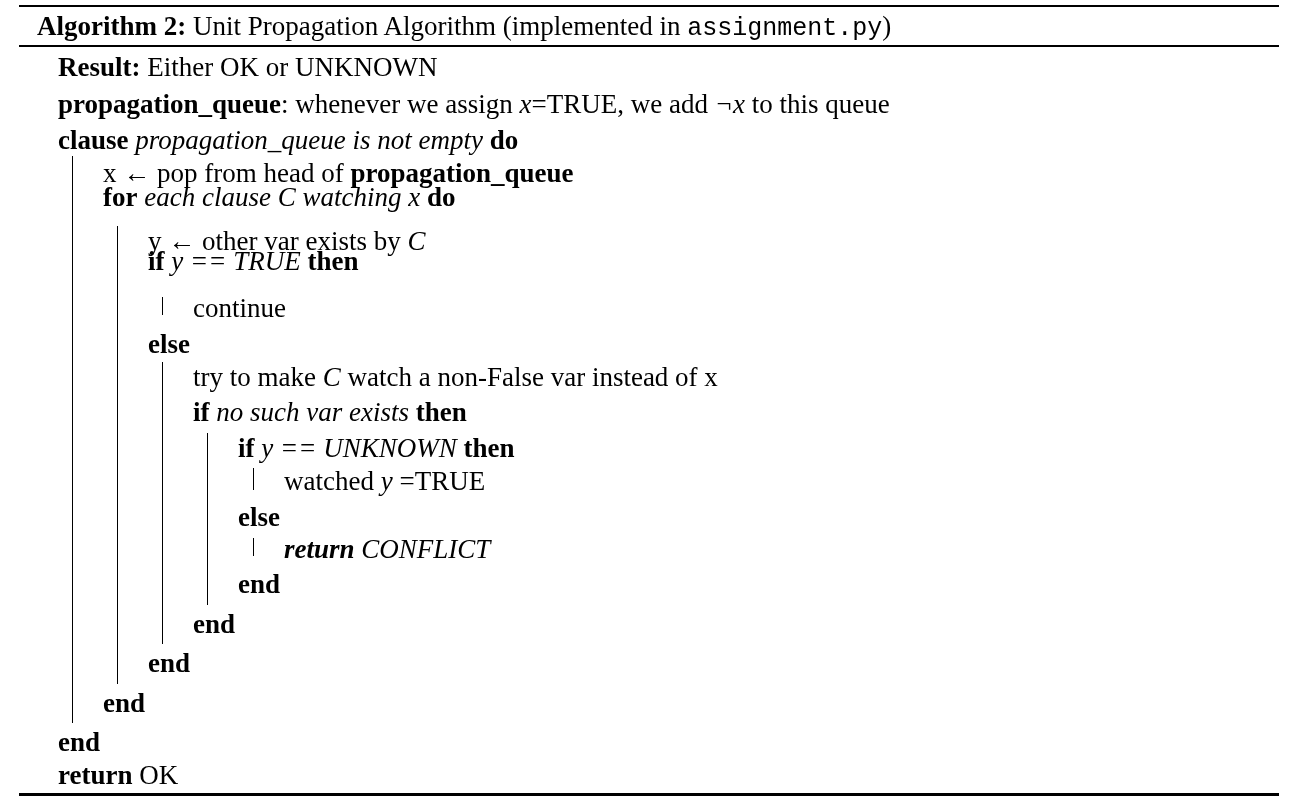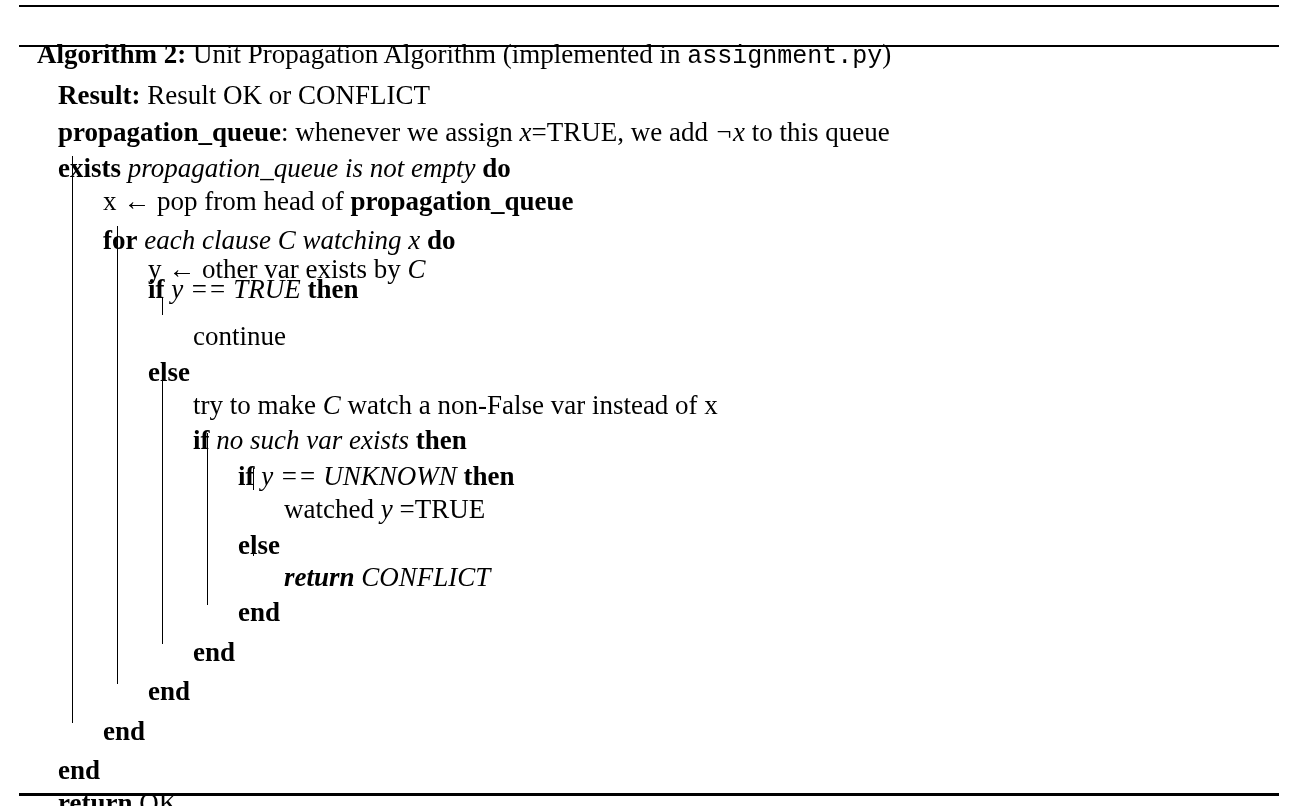--- a/index.html
+++ b/index.html
@@ -1,56 +1,56 @@
 <!DOCTYPE html>
 <html><head>
 <meta charset="utf-8">
 <style>
   html, body { margin: 0; padding: 0; background: #ffffff; }
   body { width: 1295px; height: 806px; position: relative; overflow: hidden;
          font-family: "Liberation Serif", "DejaVu Serif", serif; color: #000; }
   .rule { position: absolute; left: 19px; width: 1260px; background: #000; }
-  .line { position: absolute; font-size: 27px; white-space: nowrap; line-height: 30px; margin-top: 28px; }
+  .line { position: absolute; font-size: 27px; white-space: nowrap; line-height: 30px; }
   .b { font-weight: bold; }
   .i { font-style: italic; }
   .tt { font-family: "Liberation Mono", "DejaVu Sans Mono", monospace; font-size: 25px; }
   .bar { position: absolute; width: 1px; background: #000; }
 </style>
 </head>
 <body>
 
 <div class="rule" style="top:5px;height:2px;"></div>
 <div class="rule" style="top:45px;height:2px;"></div>
 <div class="rule" style="top:793px;height:3px;"></div>
 
 <div class="line" style="left:37px;top:11px;">
   <span class="b">Algorithm 2:</span>
   <span>Unit Propagation Algorithm (implemented in </span><span class="tt">assignment.py</span><span>)</span>
 </div>
 
 <div class="line" style="left:58px;top:52px;">
   <span class="b">Result:</span>
-  <span>Result OK or CONFLICT</span>
+  <span>Either OK or UNKNOWN</span>
 </div>
 
 <div class="line" style="left:58px;top:89px;">
   <span class="b">propagation_queue</span><span>: whenever we assign </span><span class="i">x</span><span>=TRUE, we add </span><span class="i">¬x</span><span> to this queue</span>
 </div>
 
 <div class="line" style="left:58px;top:125px;">
-  <span class="b">exists</span>
+  <span class="b">clause</span>
   <span class="i">propagation_queue is not empty</span>
   <span class="b">do</span>
 </div>
 
 <div class="line" style="left:103px;top:158px;">
   <span>x ← pop from head of </span><span class="b">propagation_queue</span>
 </div>
 
-<div class="line" style="left:103px;top:197px;">
+<div class="line" style="left:103px;top:182px;">
   <span class="b">for</span>
   <span class="i">each clause C watching x</span>
   <span class="b">do</span>
 </div>
 
 <div class="line" style="left:148px;top:226px;">
   <span>y ← other var exists by </span><span class="i">C</span>
 </div>
 
 <div class="line" style="left:148px;top:246px;">

